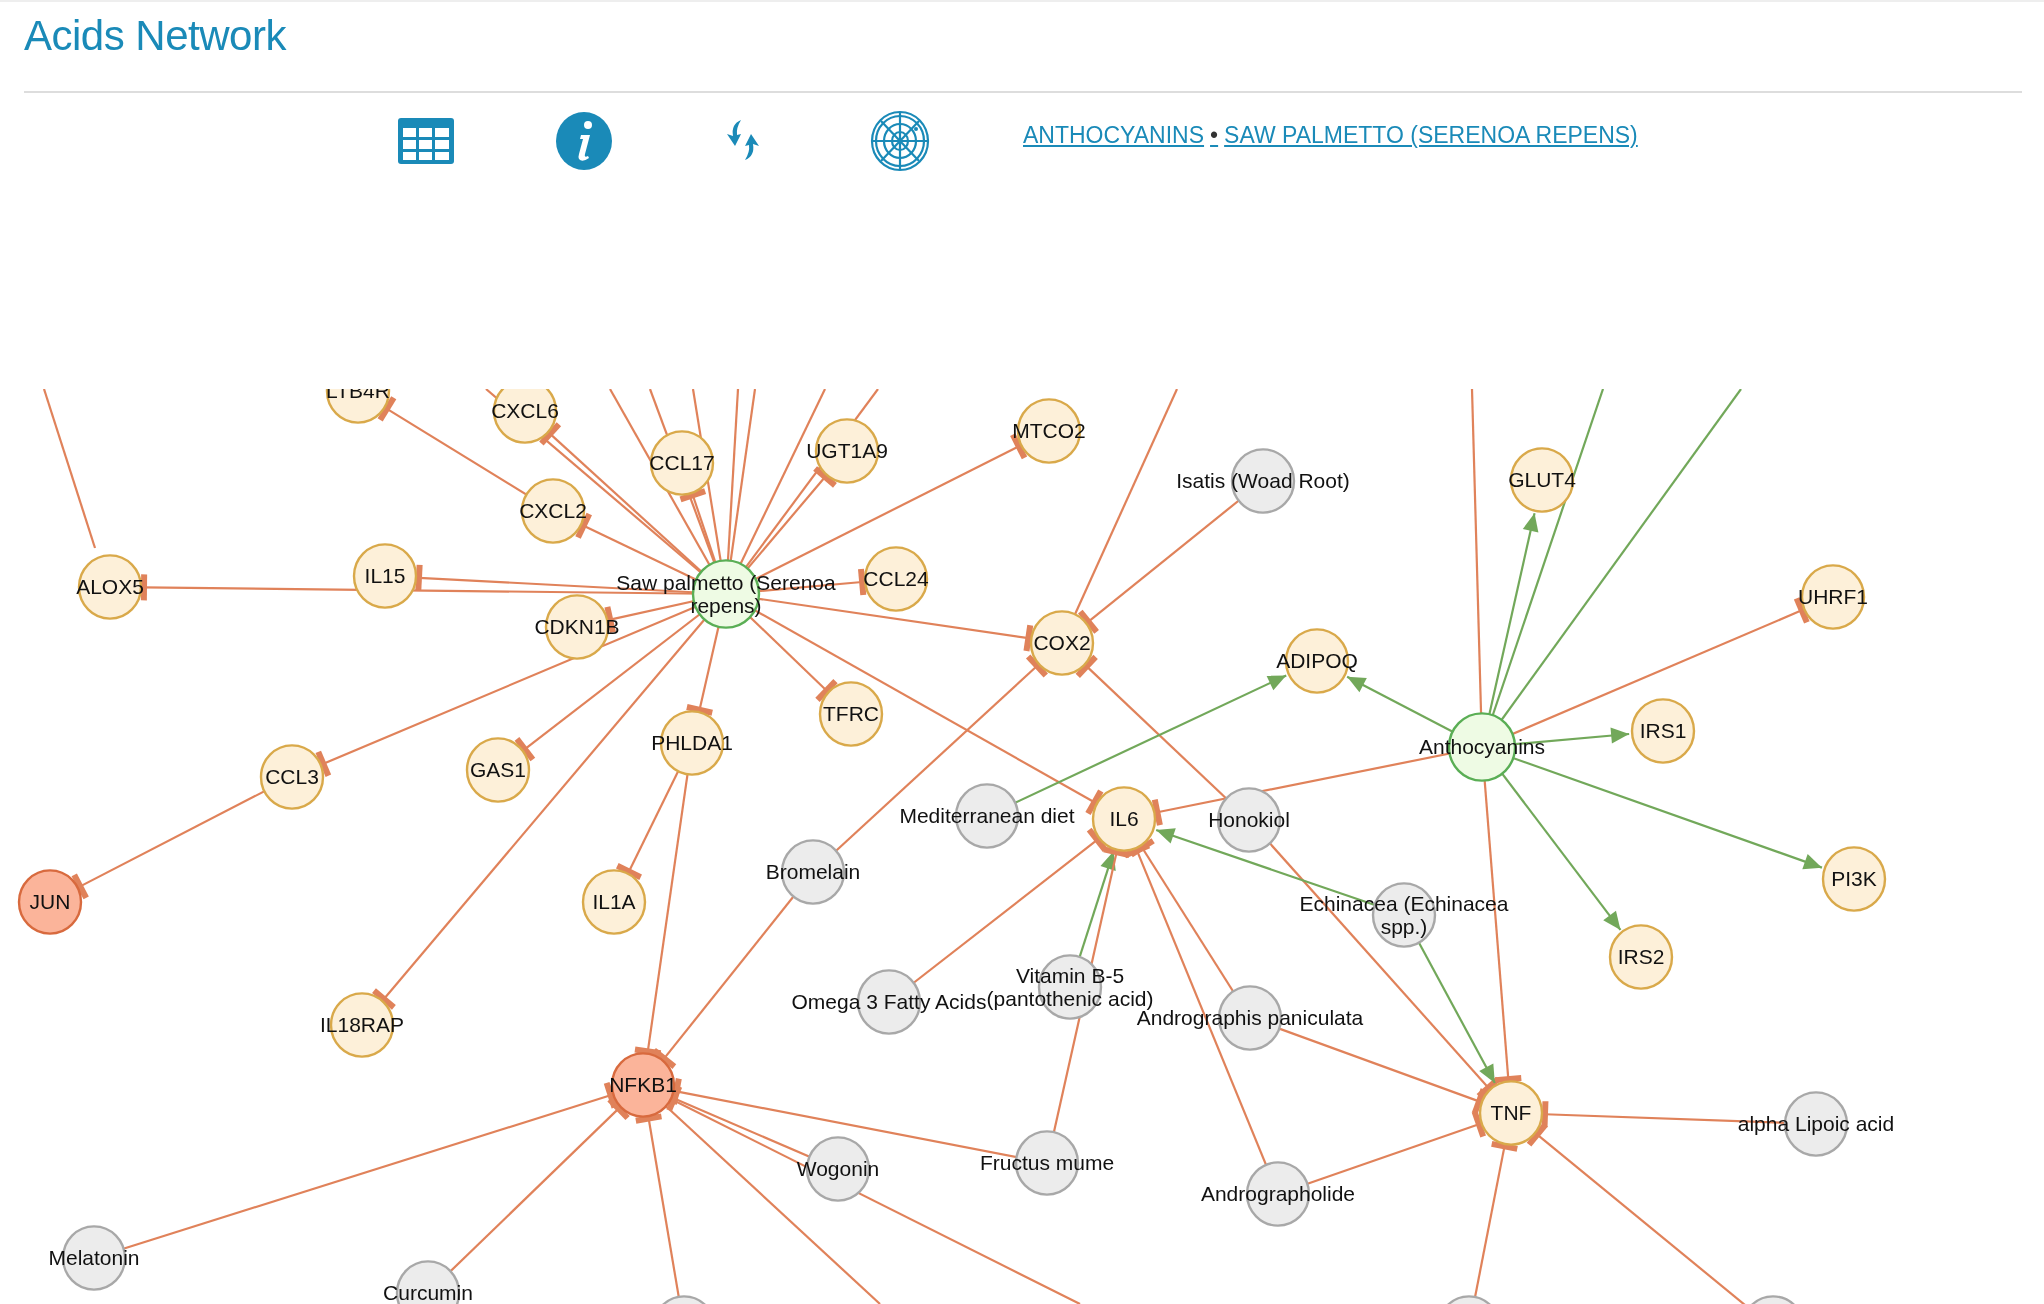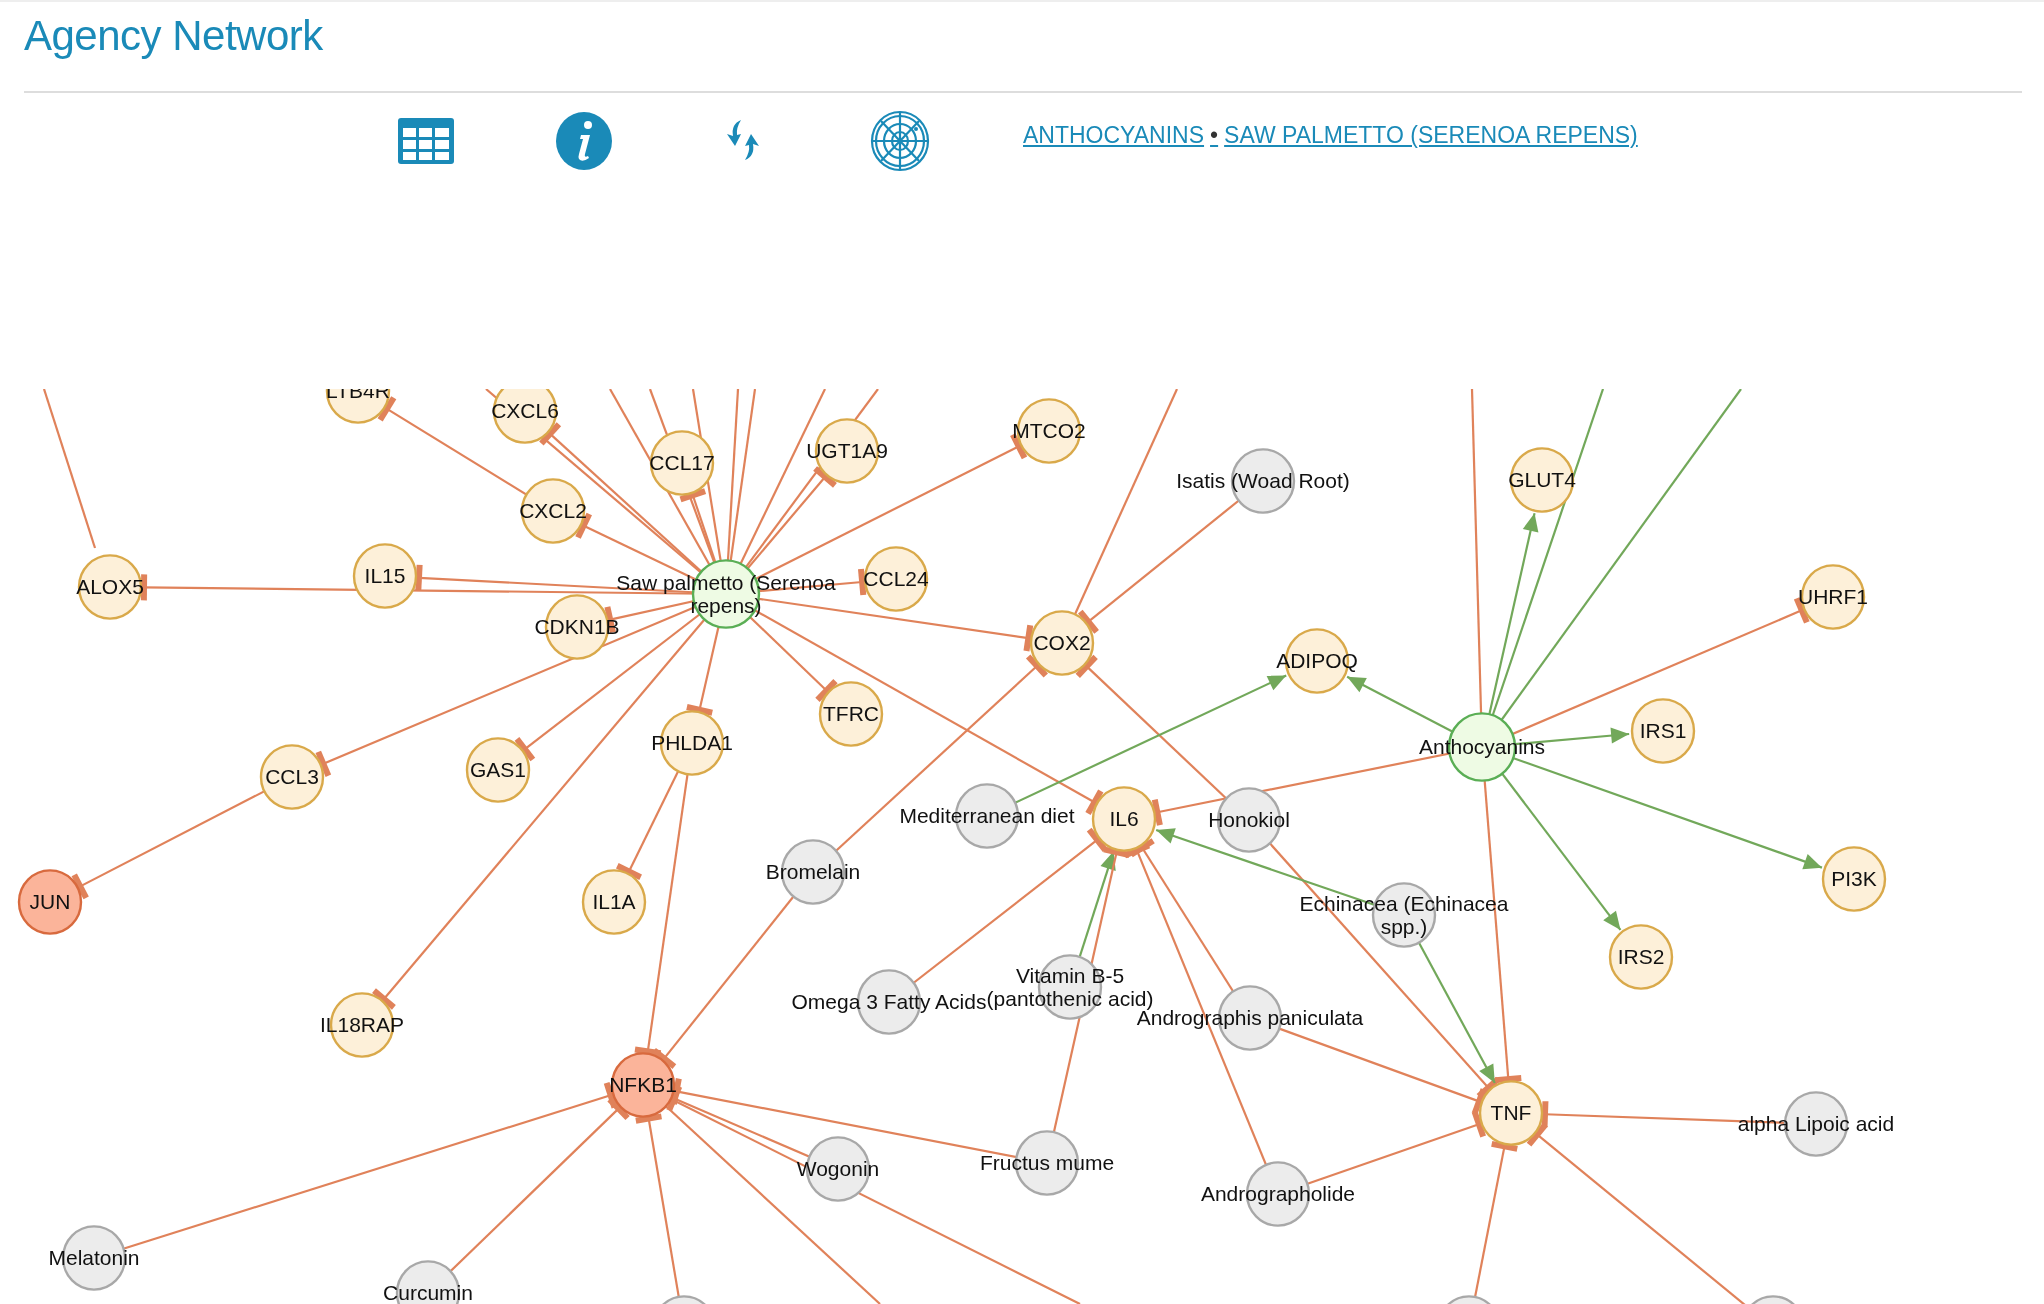--- a/index.html
+++ b/index.html
@@ -13,21 +13,21 @@
   .breadcrumb a { color: #1a8ab8; text-decoration: none; cursor: pointer; }
   .breadcrumb .sep { color: #333; margin: 0 6px; }
   .graph-wrap { position: absolute; left: 0; top: 389px; width: 2036px; height: 915px; overflow: hidden; }
   .graph-wrap svg { position: absolute; left: 0; top: -389px; }
   .node-label { font-family: "Liberation Sans", sans-serif; font-size: 21px; fill: #111; }
 </style>
 </head>
 <body>
 
 <div class="topline"></div>
-<h1 class="page-title">Agency Network</h1>
+<h1 class="page-title">Acids Network</h1>
 <div class="divider"></div>
 
 <div class="toolbar">
   <span class="tool-btn" style="left:394px;" title="Table view">
     <svg width="64" height="64" viewBox="0 0 64 64">
       <rect x="4" y="10" width="56" height="46" rx="3" fill="#1a8ab8"></rect>
       <g fill="#ffffff">
         <rect x="9" y="20" width="13" height="9"></rect>
           <rect x="25" y="20" width="13" height="9"></rect>
           <rect x="41" y="20" width="14" height="9"></rect>

